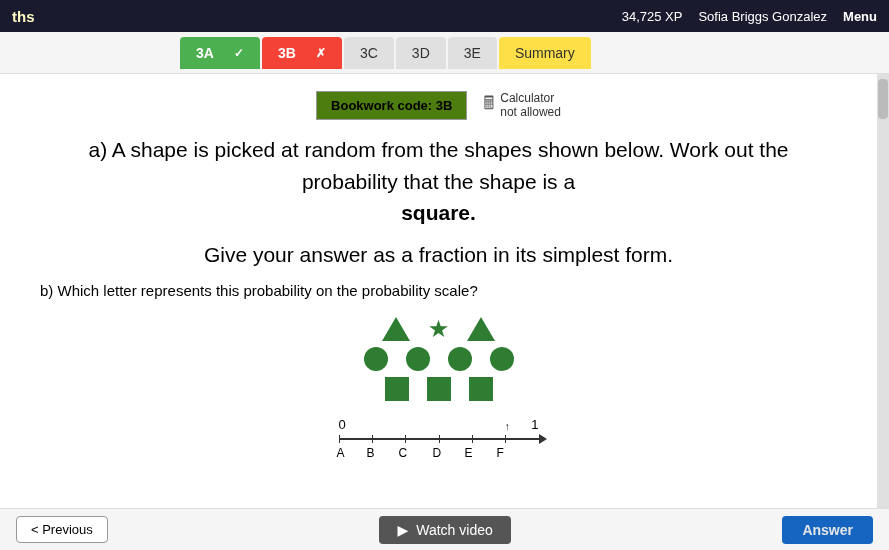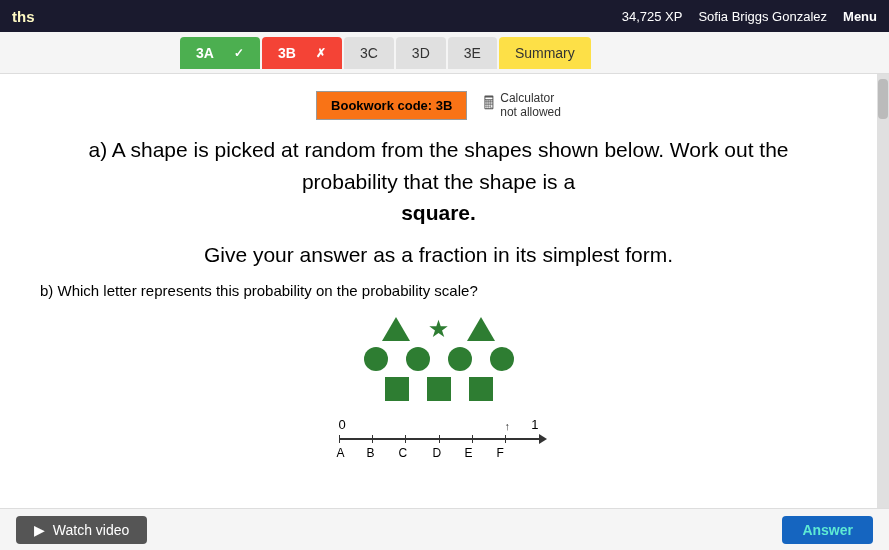--- a/index.html
+++ b/index.html
@@ -105,21 +105,21 @@
       align-items: center;
       gap: 16px;
       margin-bottom: 14px;
       justify-content: center;
     }
     .bookwork-code {
       border: 1px solid #999;
       padding: 6px 14px;
       font-size: 13px;
       font-weight: bold;
-      background: #f97316;
+      background: #4d7c0f;
     }
     .calculator-badge {
       display: flex;
       align-items: center;
       gap: 6px;
       font-size: 12px;
       color: #333;
     }
     .calc-icon {
       font-size: 18px;
@@ -215,21 +215,21 @@
       cursor: pointer;
       border-radius: 4px;
       display: flex;
       align-items: center;
       gap: 8px;
       font-family: Arial, sans-serif;
     }
 
     .answer-btn {
       background: #1565c0;
-      color: #5eead4;
+      color: #e5e5e5;
       border: none;
       padding: 6px 20px;
       font-size: 14px;
       cursor: pointer;
       border-radius: 4px;
       font-family: Arial, sans-serif;
       font-weight: bold;
     }
 
     
@@ -363,18 +363,19 @@
     </div>
 
   </div>
 
   <div class="scrollbar">
     <div class="scrollbar-thumb"></div>
   </div>
 </div>
 
 <div style="position:absolute;bottom:0;left:0;right:0;height:42px;background:#f5f5f5;border-top:1px solid #ddd;display:flex;align-items:center;justify-content:space-between;padding:0 16px;">
+  <button class="prev-btn">&lt; Previous</button>
   <button class="watch-video-btn">
     <span>▶</span>
     <span>Watch video</span>
   </button>
   <button class="answer-btn">Answer</button>
 </div>
 
 </body></html>

